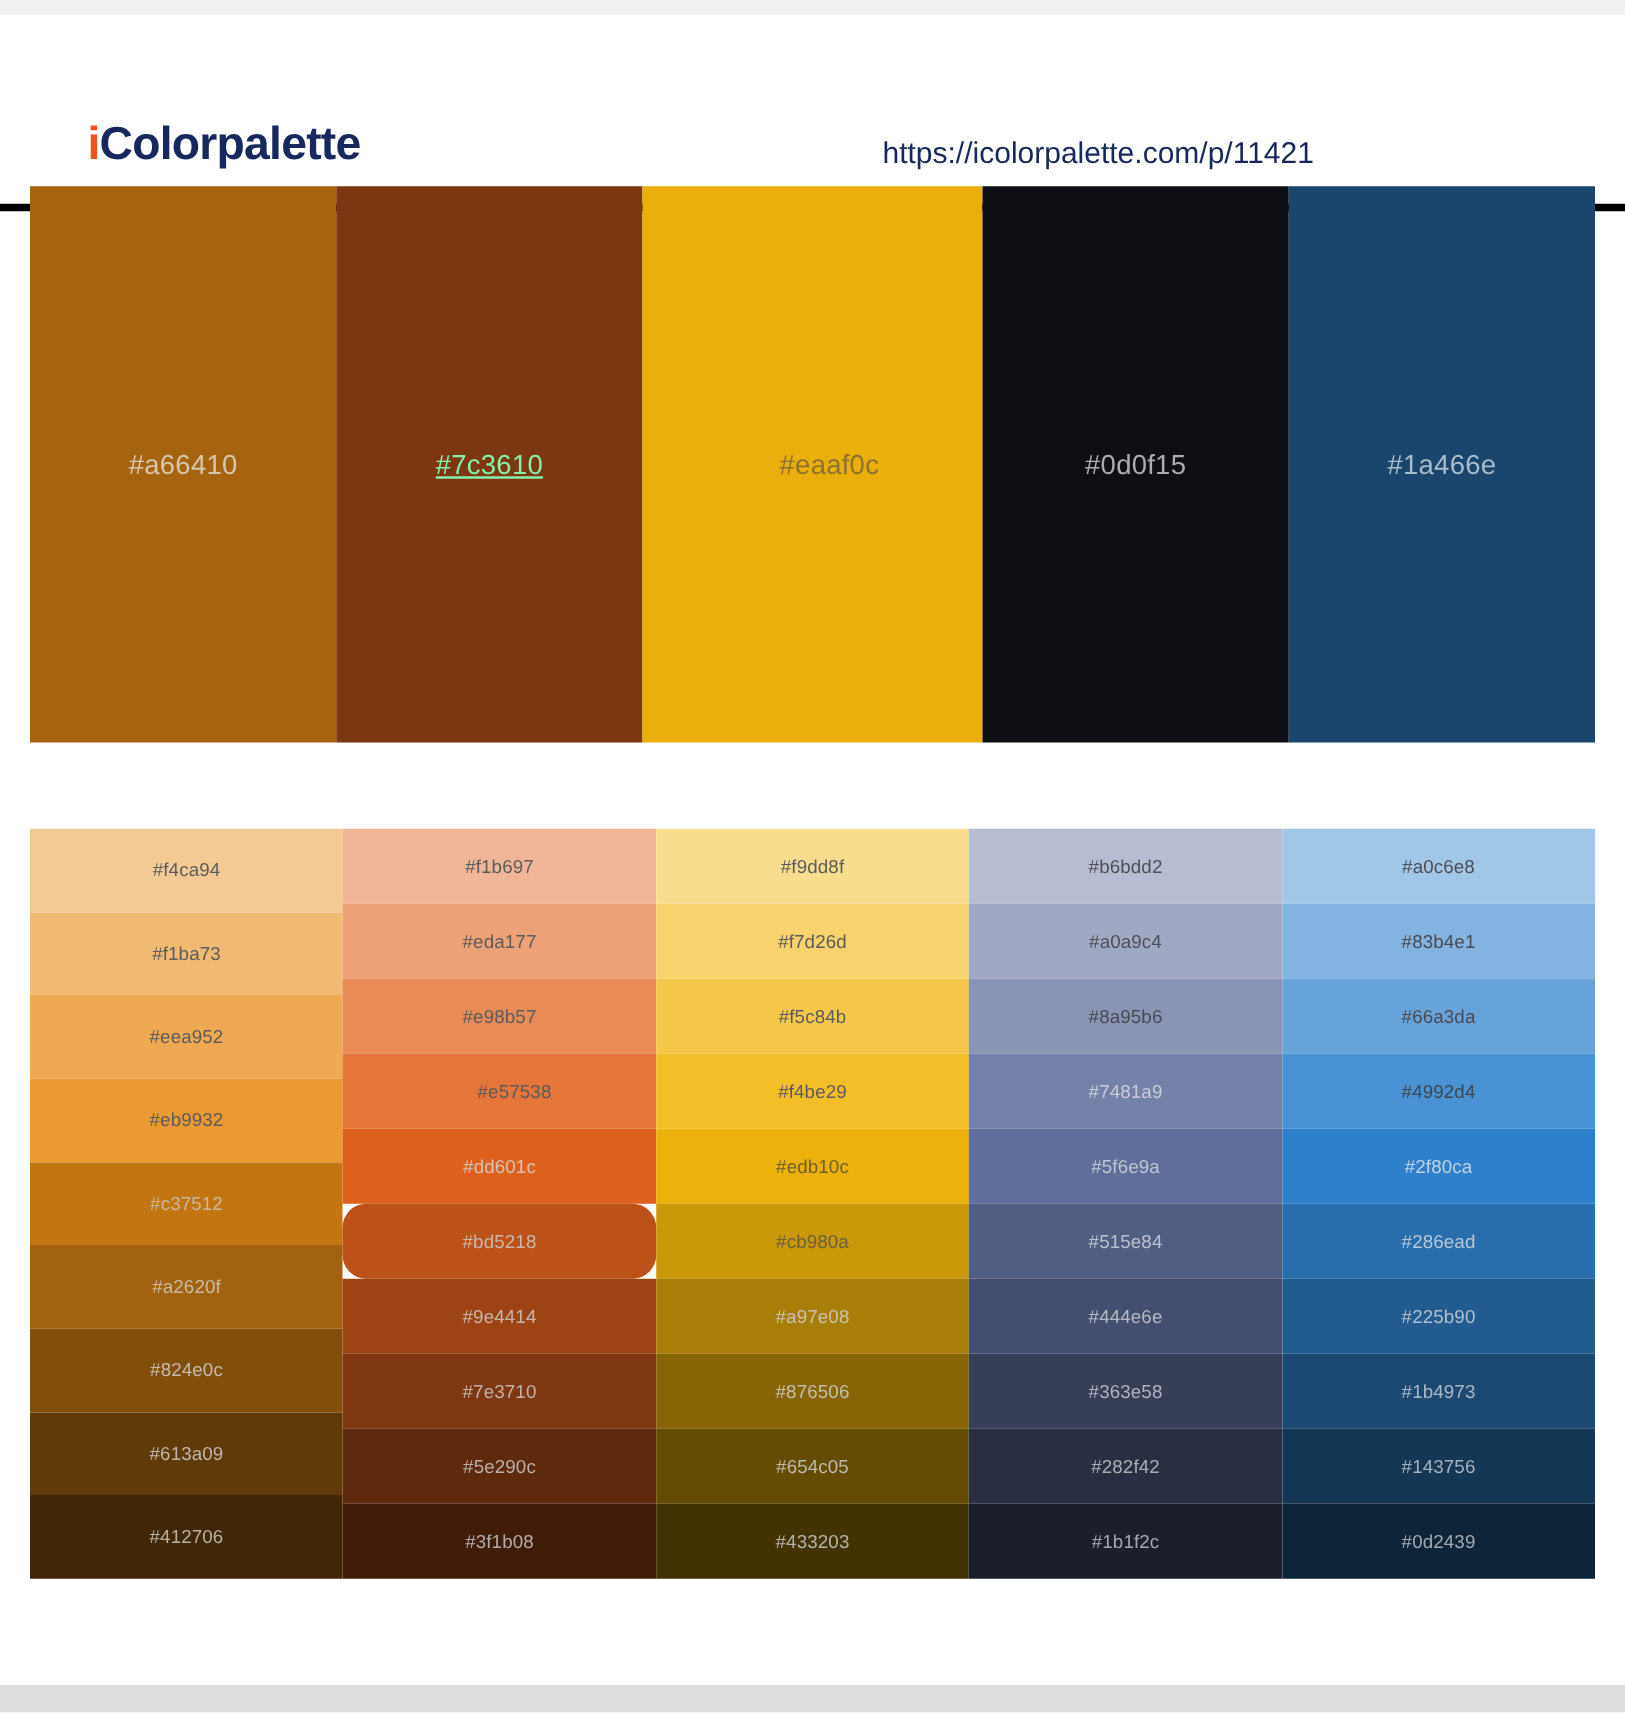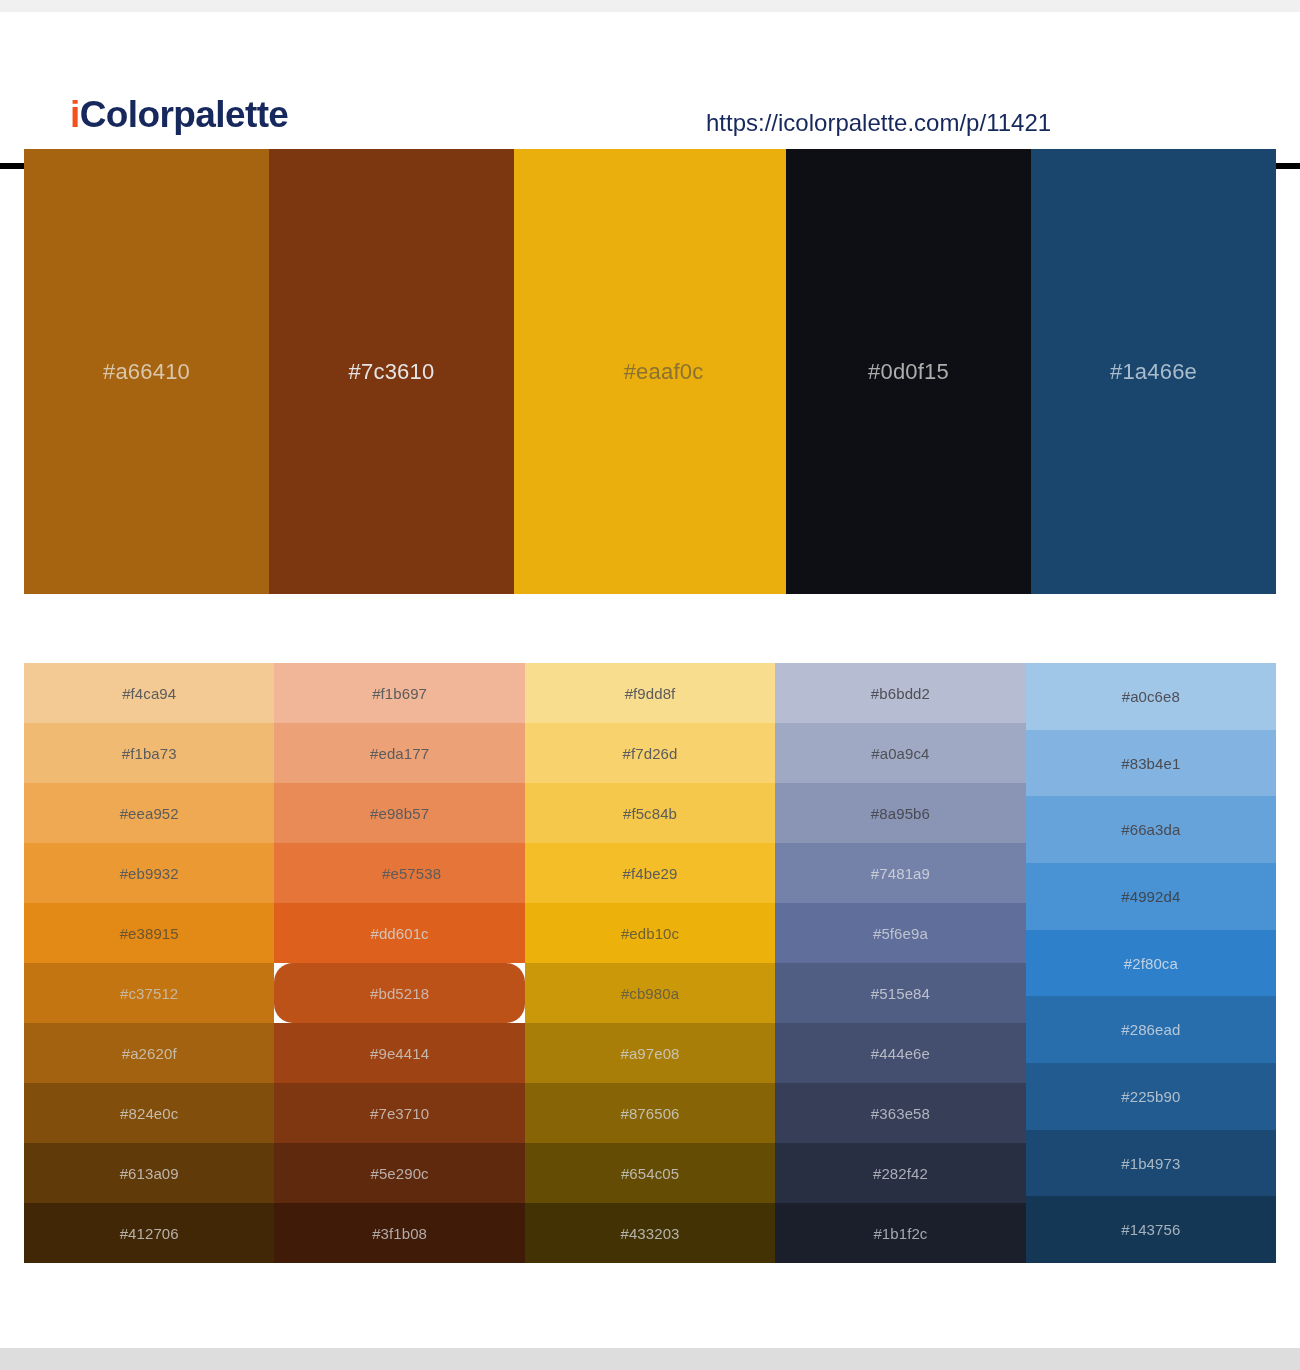--- a/index.html
+++ b/index.html
@@ -131,40 +131,39 @@
       <span class="brand-i" style="color: rgb(244, 81, 30);">i</span><span class="brand-rest" style="color: rgb(22, 40, 92);">Colorpalette</span>
     </div>
     <div class="header-url">https://icolorpalette.com/p/11421</div>
   </div>
 
   <div class="palette-strip" id="palette-strip">
       <div class="palette-cell" style="background: rgb(166, 100, 16);">
         <span class="hexlabel" style="color: rgb(216, 198, 173);">#a66410</span>
       </div>
       <div class="palette-cell" style="background: rgb(124, 54, 16);">
-        <span class="hexlabel" style="color: #e5e5e5;">#7c3610</span>
+        <span class="hexlabel" style="color: #86efac; text-decoration: underline;">#7c3610</span>
       </div>
       <div class="palette-cell" style="background: rgb(234, 175, 12); padding-left: 27px;">
         <span class="hexlabel" style="color: rgb(138, 114, 49);">#eaaf0c</span>
       </div>
       <div class="palette-cell" style="background: rgb(13, 15, 21);">
         <span class="hexlabel" style="color: rgb(173, 173, 173);">#0d0f15</span>
       </div>
       <div class="palette-cell" style="background: rgb(26, 70, 110);">
         <span class="hexlabel" style="color: rgb(169, 188, 203);">#1a466e</span>
       </div>
     </div>
 
   <div class="shades-grid" id="shades-grid">
       <div class="shade-col">
         <div class="shade-cell" style="background: rgb(244, 202, 148); color: rgb(92, 92, 92);">#f4ca94</div>
         <div class="shade-cell" style="background: rgb(241, 186, 115); color: rgb(92, 92, 92);">#f1ba73</div>
         <div class="shade-cell" style="background: rgb(238, 169, 82); color: rgb(92, 92, 92);">#eea952</div>
         <div class="shade-cell" style="background: rgb(235, 153, 50); color: rgb(92, 92, 92);">#eb9932</div>
-        <div class="shade-cell" style="background: rgb(227, 137, 21); color: rgb(107, 85, 48);">#e38915</div>
         <div class="shade-cell" style="background: rgb(195, 117, 18); color: rgb(200, 183, 159);">#c37512</div>
         <div class="shade-cell" style="background: rgb(162, 98, 15); color: rgb(200, 187, 166);">#a2620f</div>
         <div class="shade-cell" style="background: rgb(130, 78, 12); color: rgb(196, 187, 172);">#824e0c</div>
         <div class="shade-cell" style="background: rgb(97, 58, 9); color: rgb(189, 182, 171);">#613a09</div>
         <div class="shade-cell" style="background: rgb(65, 39, 6); color: rgb(181, 176, 169);">#412706</div>
       </div>
       <div class="shade-col">
         <div class="shade-cell" style="background: rgb(241, 182, 151); color: rgb(92, 92, 92);">#f1b697</div>
         <div class="shade-cell" style="background: rgb(237, 161, 119); color: rgb(92, 92, 92);">#eda177</div>
         <div class="shade-cell" style="background: rgb(233, 139, 87); color: rgb(92, 92, 92);">#e98b57</div>
@@ -203,18 +202,19 @@
       <div class="shade-col">
         <div class="shade-cell" style="background: rgb(160, 198, 232); color: rgb(79, 79, 87);">#a0c6e8</div>
         <div class="shade-cell" style="background: rgb(131, 180, 225); color: rgb(74, 74, 82);">#83b4e1</div>
         <div class="shade-cell" style="background: rgb(102, 163, 218); color: rgb(74, 74, 82);">#66a3da</div>
         <div class="shade-cell" style="background: rgb(73, 146, 212); color: rgb(63, 71, 80);">#4992d4</div>
         <div class="shade-cell" style="background: rgb(47, 128, 202); color: rgb(191, 209, 226);">#2f80ca</div>
         <div class="shade-cell" style="background: rgb(40, 110, 173); color: rgb(183, 199, 216);">#286ead</div>
         <div class="shade-cell" style="background: rgb(34, 91, 144); color: rgb(176, 191, 205);">#225b90</div>
         <div class="shade-cell" style="background: rgb(27, 73, 115); color: rgb(171, 184, 196);">#1b4973</div>
         <div class="shade-cell" style="background: rgb(20, 55, 86); color: rgb(166, 176, 187);">#143756</div>
+        <div class="shade-cell" style="background: rgb(13, 36, 57); color: rgb(161, 168, 177);">#0d2439</div>
       </div>
     </div>
 
   <div class="bottom-strip"></div>
 
 </div>
 
 </body></html>

